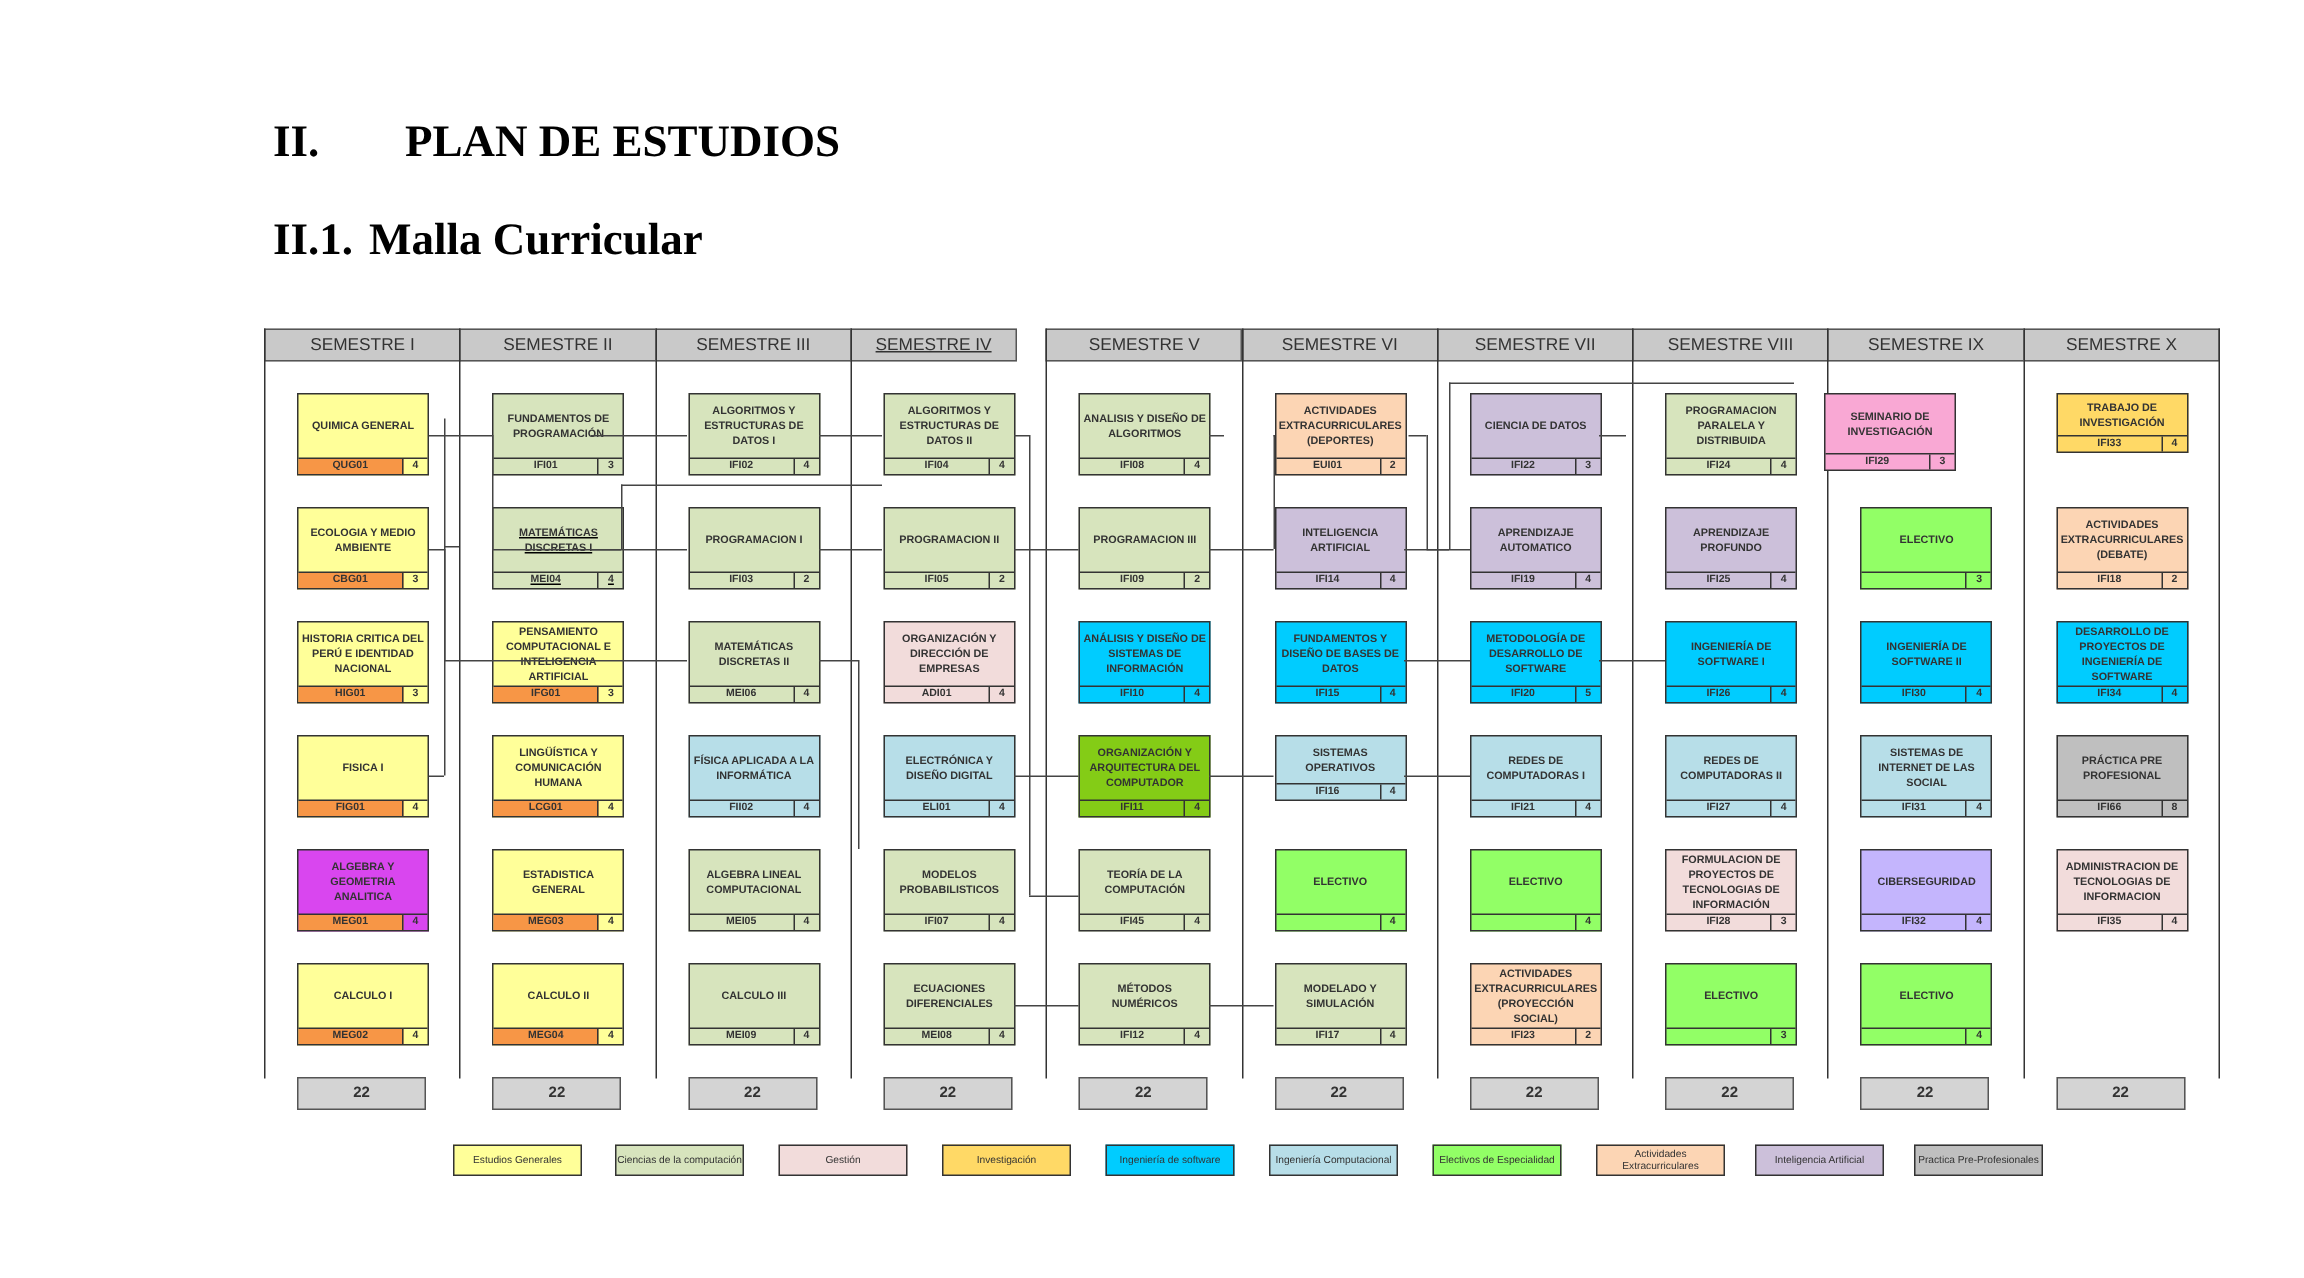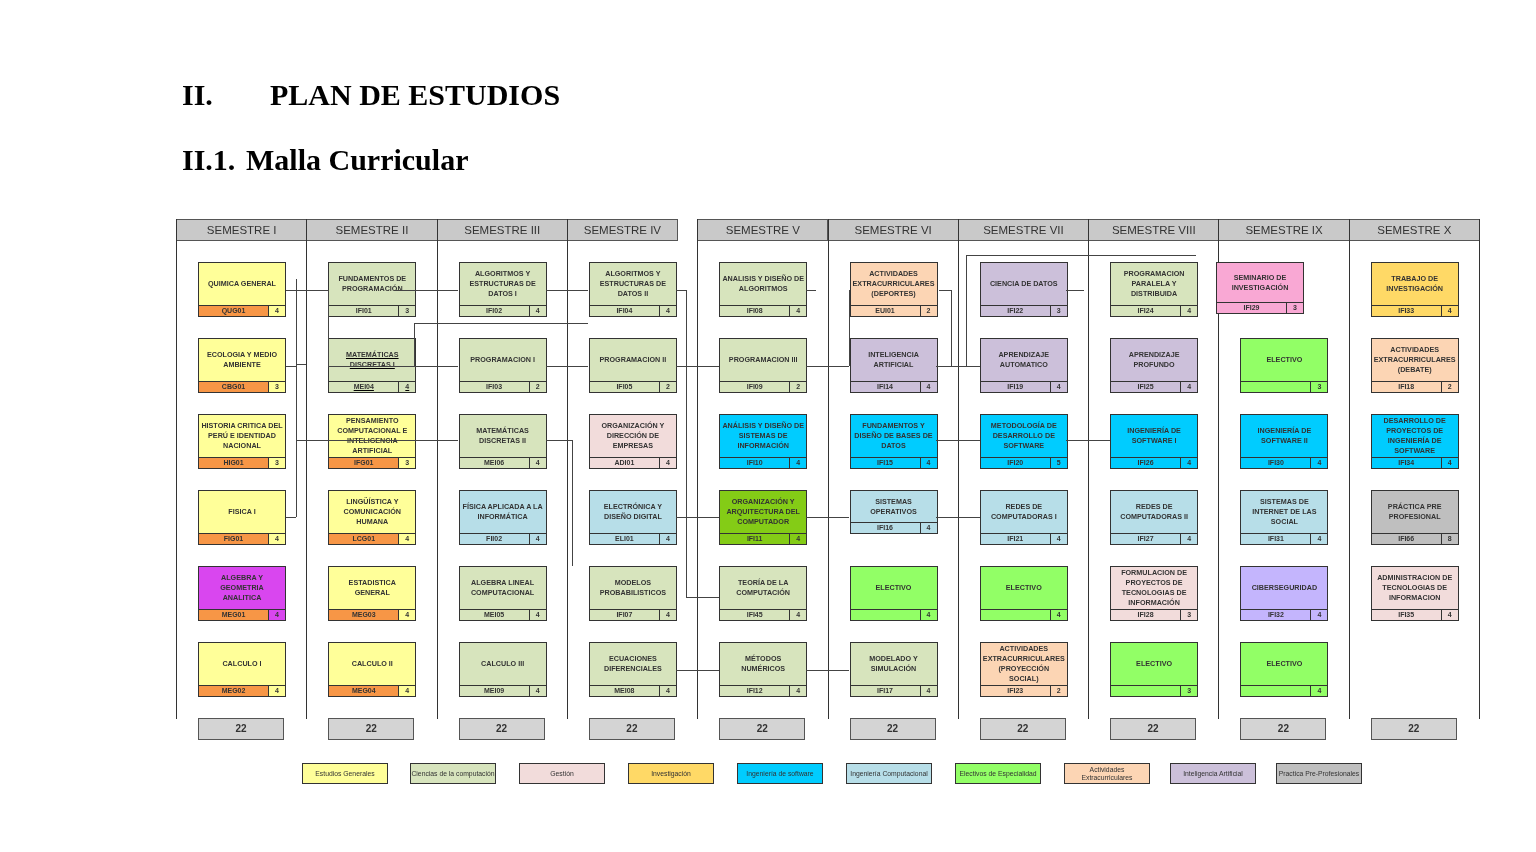--- a/index.html
+++ b/index.html
@@ -156,21 +156,21 @@
         <span class="cred">4</span>
       </div>
     </div>
     <div class="box" style="left: 282.6px; top: 423px; width: 88px; height: 55px; background: rgb(215, 228, 189);">
       <div class="title">CALCULO III</div>
       <div class="foot">
         <span class="code">MEI09</span>
         <span class="cred">4</span>
       </div>
     </div>
-    <div class="col-head" style="left: 390.9px; width: 111px;">SEMESTRE IV</div>
+    <div class="col-head" style="left: 390.9px; width: 111px; text-decoration: underline;">SEMESTRE IV</div>
     <div class="vline" style="left: 390.9px;"></div>
     <div class="box" style="left: 412.9px; top: 43px; width: 88px; height: 55px; background: rgb(215, 228, 189);">
       <div class="title">ALGORITMOS Y ESTRUCTURAS DE DATOS II</div>
       <div class="foot">
         <span class="code">IFI04</span>
         <span class="cred">4</span>
       </div>
     </div>
     <div class="box" style="left: 412.9px; top: 119px; width: 88px; height: 55px; background: rgb(215, 228, 189);">
       <div class="title">PROGRAMACION II</div>
@@ -422,21 +422,21 @@
     </div>
     <div class="box" style="left: 1064.4px; top: 423px; width: 88px; height: 55px; background: rgb(146, 255, 102);">
       <div class="title">ELECTIVO</div>
       <div class="foot">
         <span class="code"></span>
         <span class="cred">4</span>
       </div>
     </div>
     <div class="col-head" style="left: 1172.7px; width: 131.3px;">SEMESTRE X</div>
     <div class="vline" style="left: 1172.7px;"></div>
-    <div class="box" style="left: 1194.7px; top: 43px; width: 88px; height: 55px; background: rgb(255, 217, 102);">
+    <div class="box" style="left: 1194.7px; top: 43px; width: 88px; height: 40px; background: rgb(255, 217, 102);">
       <div class="title">TRABAJO DE INVESTIGACIÓN</div>
       <div class="foot">
         <span class="code">IFI33</span>
         <span class="cred">4</span>
       </div>
     </div>
     <div class="box" style="left: 1194.7px; top: 119px; width: 88px; height: 55px; background: rgb(252, 213, 180);">
       <div class="title">ACTIVIDADES EXTRACURRICULARES (DEBATE)</div>
       <div class="foot">
         <span class="code">IFI18</span>

